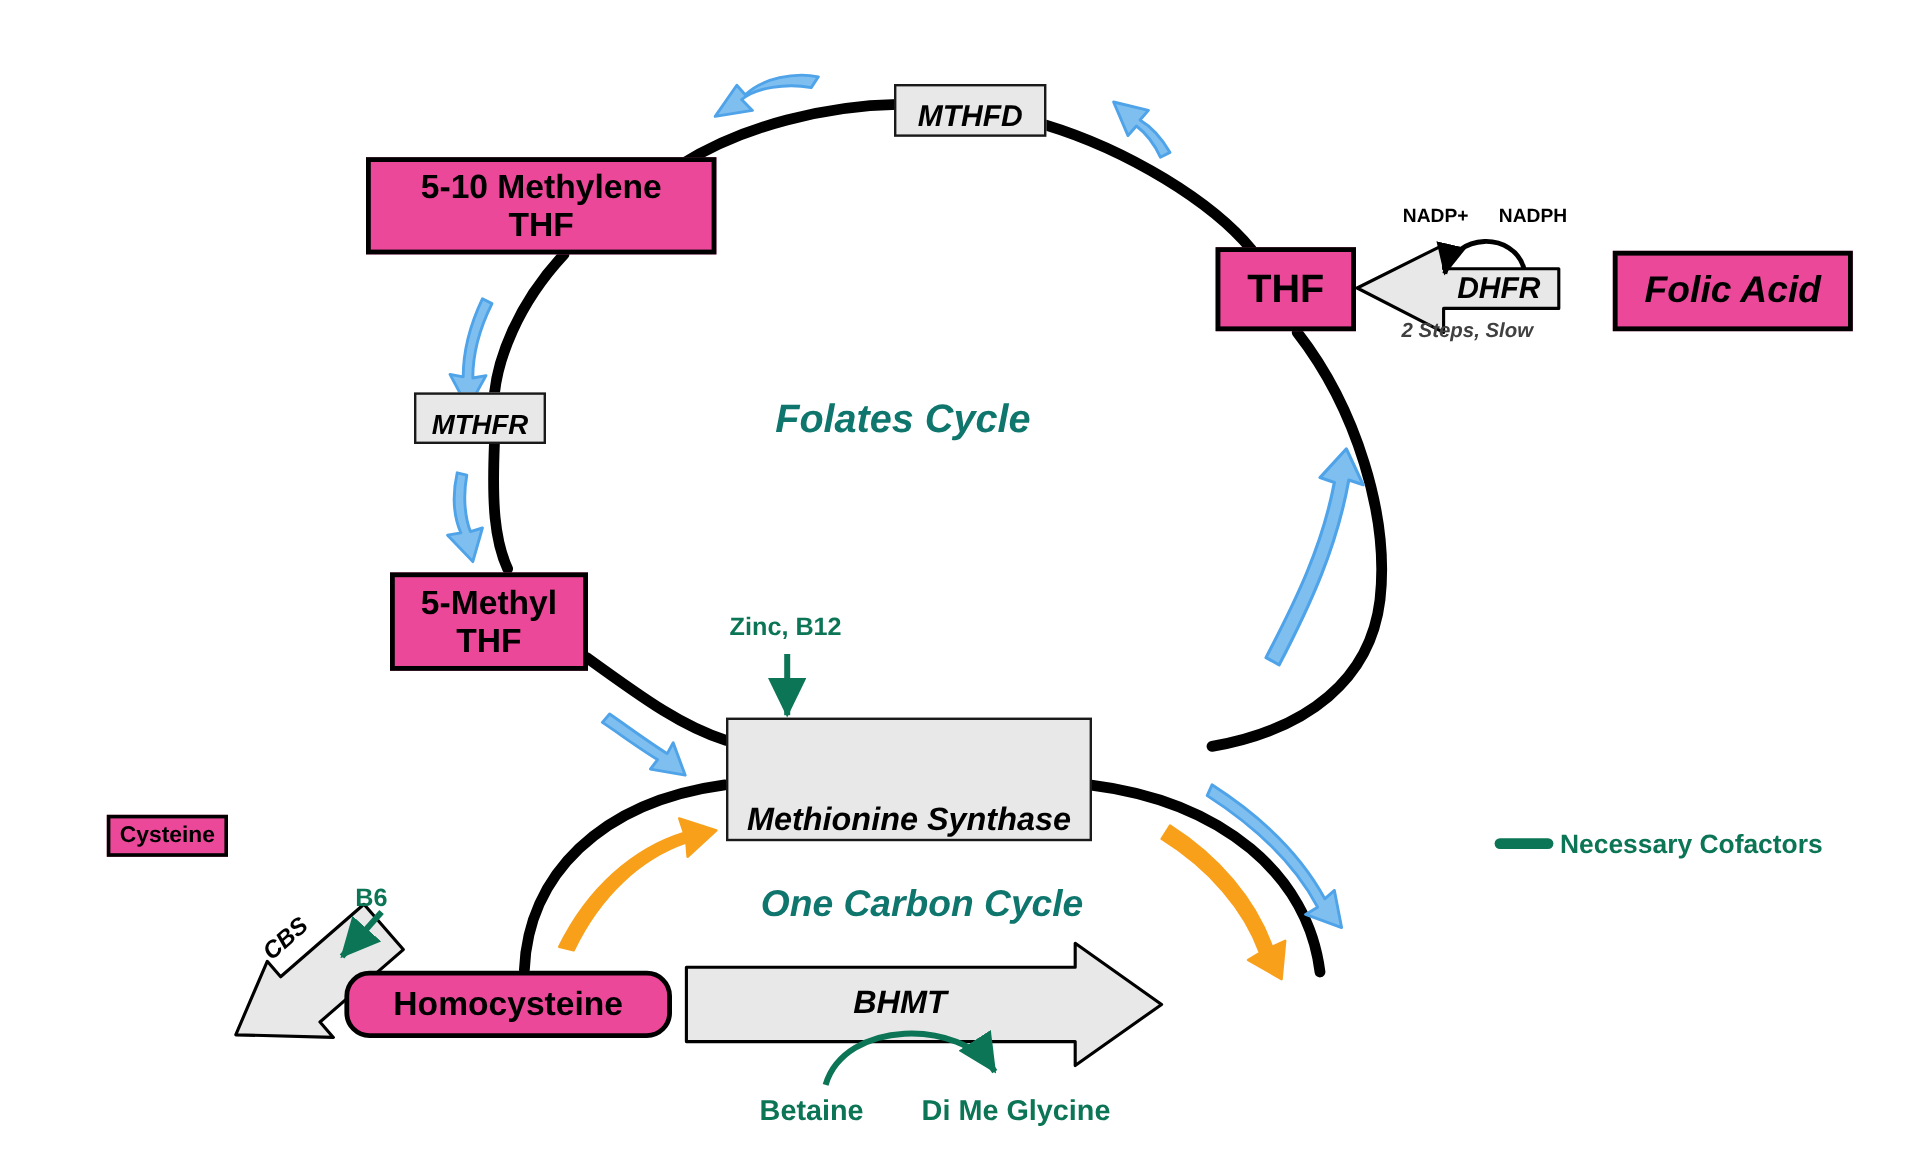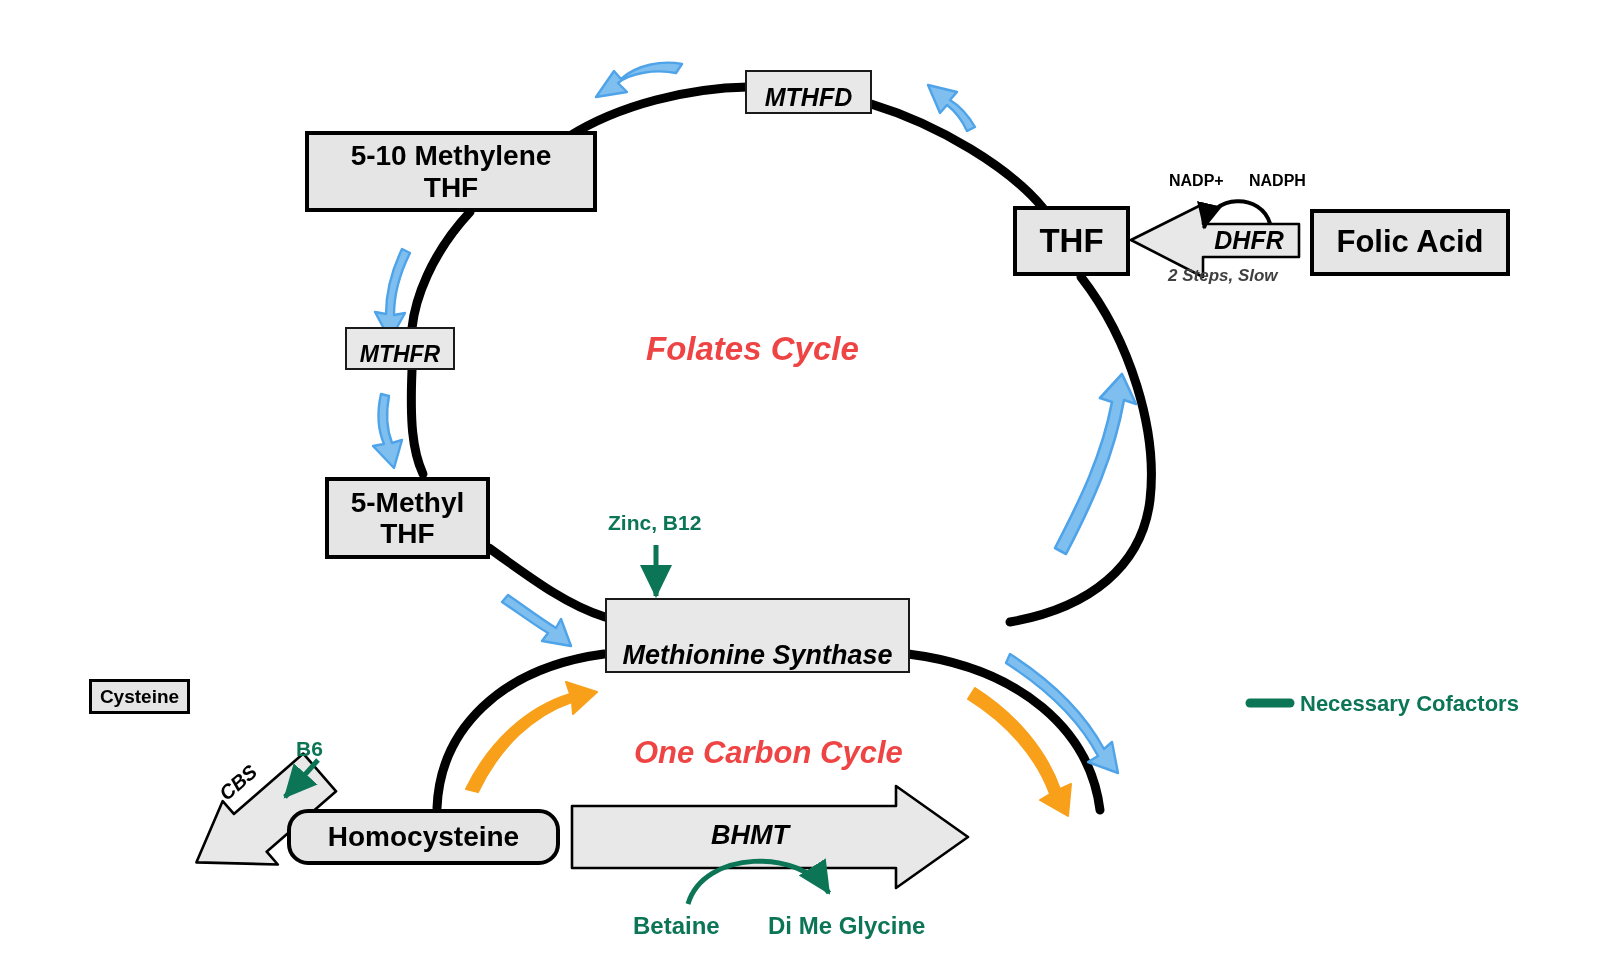--- a/index.html
+++ b/index.html
@@ -24,21 +24,21 @@
     width: 1600px;
     height: 979px;
   }
   .node {
     position: absolute;
     box-sizing: border-box;
     display: flex;
     align-items: center;
     justify-content: center;
     text-align: center;
-    background: #e5e5e5;
+    background: #ec4899;
     border: 4px solid #000000;
     font-weight: bold;
     color: #000000;
     line-height: 1.12;
     z-index: 5;
   }
   .node.small-node {
     border-width: 3px;
   }
   .enzyme {
@@ -56,21 +56,21 @@
     z-index: 6;
   }
   .plain-text {
     position: absolute;
     white-space: nowrap;
     z-index: 7;
   }
   .cycle-title {
     font-style: italic;
     font-weight: bold;
-    color: #ef4444;
+    color: #0f766e;
     font-size: 33px;
   }
   .cofactor-text {
     color: #0c7556;
     font-weight: bold;
   }
   .small-label {
     color: #000000;
     font-weight: bold;
     font-size: 16px;
@@ -208,42 +208,42 @@
     <div>
       <div>5-Methyl</div>
       <div>THF</div>
     </div>
   </div>
 
   <div class="node" style="left:1013px; top:206px; width:117px; height:70px; font-size:33px;">
     <span>THF</span>
   </div>
 
-  <div class="node" style="left:1310px; top:209px; width:200px; height:67px; font-size:31px;">
+  <div class="node" style="left:1344px; top:209px; width:200px; height:67px; font-size:31px;font-style:italic;">
     <span>Folic Acid</span>
   </div>
 
   <div class="node small-node" style="left:89px; top:679px; width:101px; height:35px; font-size:19px;">
     <span>Cysteine</span>
   </div>
 
   <div class="node" style="left:287px; top:809px; width:273px; height:56px; font-size:28px;border-radius:21px;">
     <span>Homocysteine</span>
   </div>
 
 
   <div class="enzyme" style="left:745px; top:70px; width:127px; height:44px; font-size:25px;">
     <span>MTHFD</span>
   </div>
 
   <div class="enzyme" style="left:345px; top:327px; width:110px; height:43px; font-size:23px;">
     <span>MTHFR</span>
   </div>
 
-  <div class="enzyme" style="left:605px; top:598px; width:305px; height:75px; font-size:27px;">
+  <div class="enzyme" style="left:605px; top:598px; width:305px; height:103px; font-size:27px;">
     <span>Methionine Synthase</span>
   </div>
 
   <div class="arrowshape-label" style="left:1193px; top:226px; width:112px; text-align:center; font-size:25px;">
     <span>DHFR</span>
   </div>
 
   <div class="arrowshape-label" style="left:690px; top:820px; width:120px; text-align:center; font-size:27px;">
     <span>BHMT</span>
   </div>

